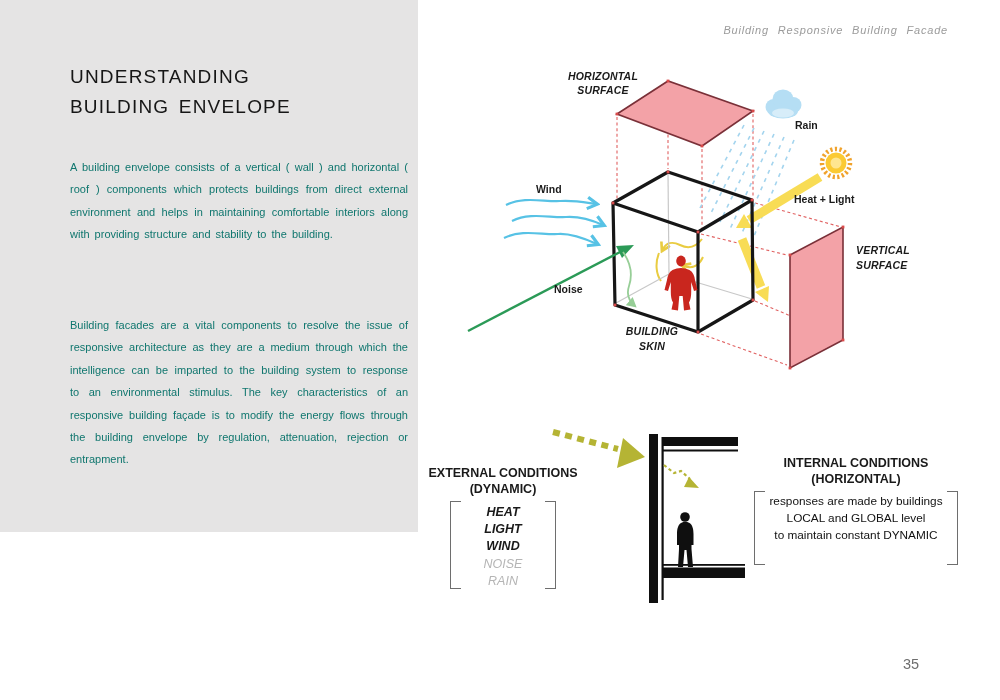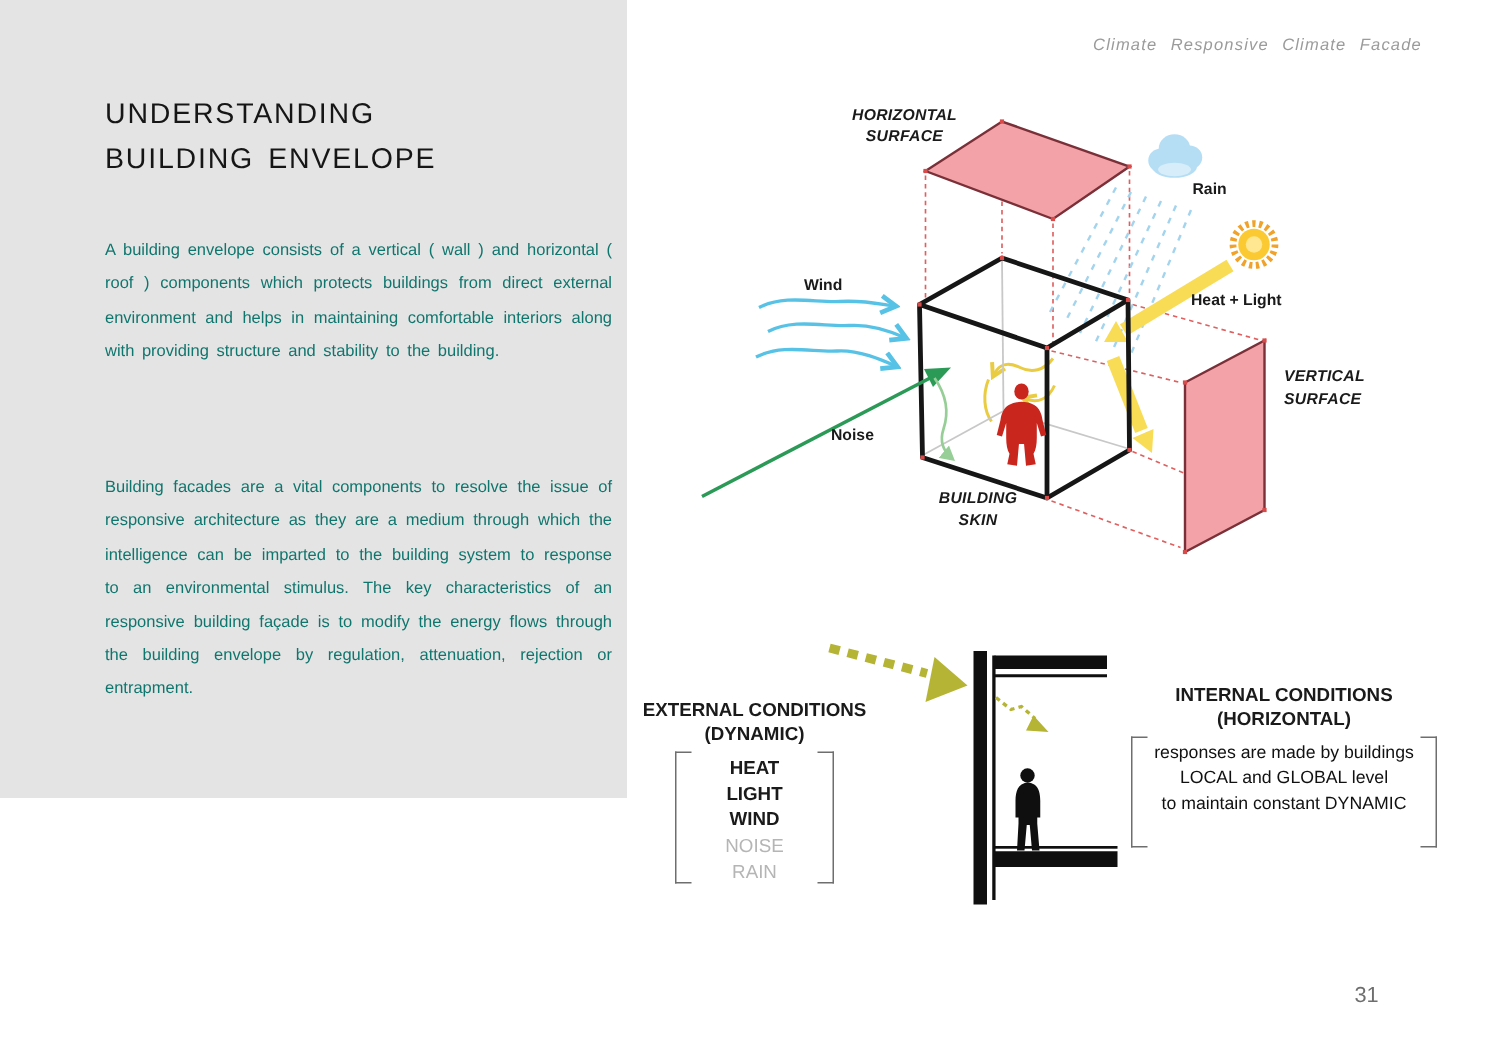--- a/index.html
+++ b/index.html
@@ -42,40 +42,40 @@
   .flow   { font-size:10.5px; font-weight:700; }
   
   .cond-block { position:absolute; text-align:center; color:#1a1a1a; }
   .cond-title { font-size:12.5px; font-weight:700; line-height:15.5px; }
   .bracket-wrap { display:flex; justify-content:center; margin-top:4px; }
   .bkt { width:10px; border:1.6px solid #6e6e6e; }
   .bkt-l { border-right:none; }
   .bkt-r { border-left:none; }
   .ext-block { left:425px; top:466px; width:156px;text-align:center; }
   .ext-wrap  { height:88px; }
-  .cond-list { width:84px; padding-top:3px; font-size:12.5px; font-weight:700; line-height:17.2px; }
+  .cond-list { width:84px; padding-top:3px; font-size:12.5px; font-weight:700; line-height:17.2px;font-style:italic; }
   .cond-item.muted { color:#b5b5b5; font-weight:400; }
   .int-block { left:752px; top:456px; width:208px; }
   .int-wrap  { height:74px; }
   .int-lines { width:182px; font-size:11.8px; line-height:16.8px; padding-top:2px; color:#111; }
 </style>
 </head>
 <body>
 
 <div class="left-panel">
   <div class="page-title">
     <div>UNDERSTANDING</div>
     <div>BUILDING ENVELOPE</div>
   </div>
   <p class="body-text para1">A building envelope consists of a vertical ( wall ) and horizontal ( roof ) components which protects buildings from direct external environment and helps in maintaining comfortable interiors along with providing structure and stability to the building.</p>
   <p class="body-text para2">Building facades are a vital components to resolve the issue of responsive architecture as they are a medium through which the intelligence can be imparted to the building system to response to an environmental stimulus. The key characteristics of an responsive building façade is to modify the energy flows through the building envelope by regulation, attenuation, rejection or entrapment.</p>
 </div>
 
-<div class="running-header">Climate Responsive Climate Facade</div>
-<div class="page-number">31</div>
+<div class="running-header">Building Responsive Building Facade</div>
+<div class="page-number">35</div>
 
 <svg class="diagram-svg" width="580" height="600" viewBox="420 40 580 600" xmlns="http://www.w3.org/2000/svg">
   <defs>
     <marker id="mBlue" viewBox="0 0 10 10" refX="7" refY="5" markerWidth="6.5" markerHeight="6.5" orient="auto">
       <path d="M1,1 L8,5 L1,9" fill="none" stroke="#57C2E5" stroke-width="2.2"></path>
     </marker>
     <marker id="mGreenS" viewBox="0 0 10 10" refX="7" refY="5" markerWidth="6" markerHeight="6" orient="auto">
       <path d="M0,0 L9,5 L0,10 Z" fill="#97CE97"></path>
     </marker>
     <marker id="mYellowS" viewBox="0 0 10 10" refX="6" refY="5" markerWidth="6" markerHeight="6" orient="auto">

